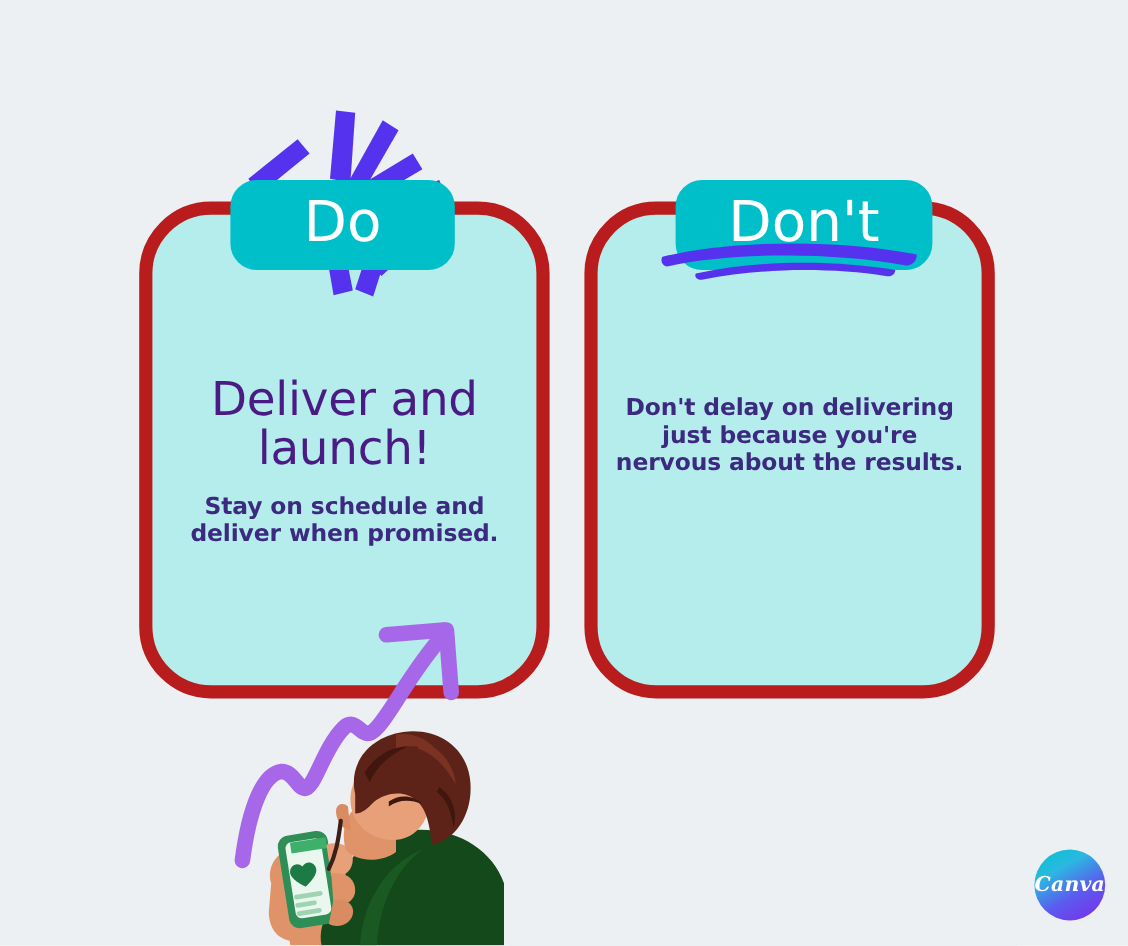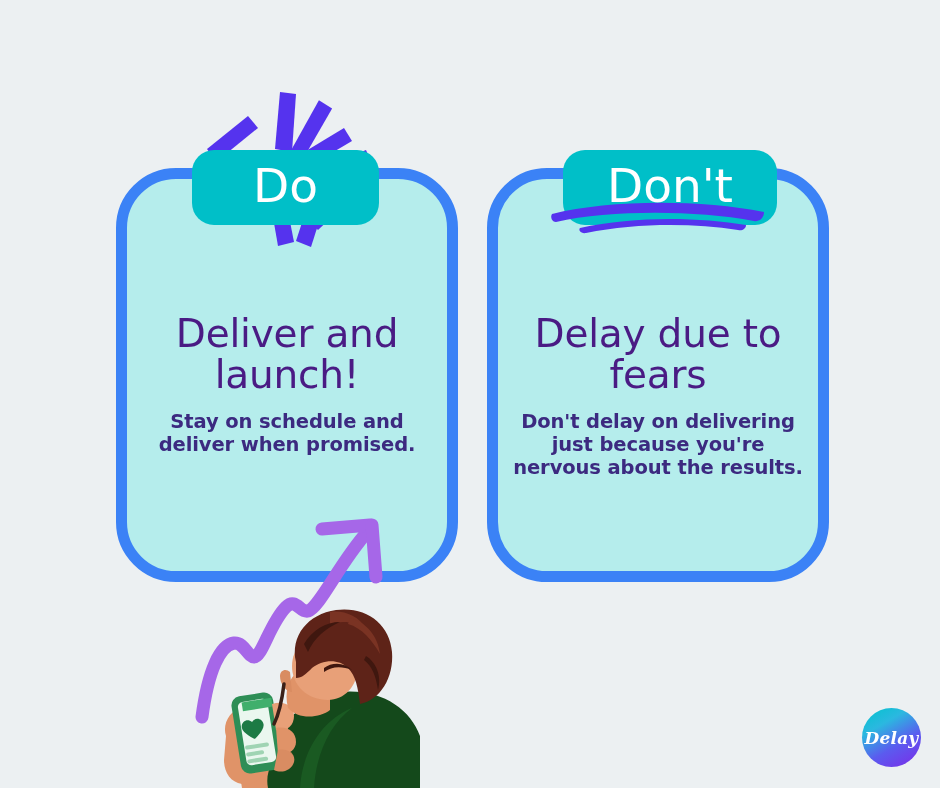--- a/index.html
+++ b/index.html
@@ -18,21 +18,21 @@
     height: 788px;
     background: #ECF0F2;
     overflow: hidden;
   }
 
   
   .card {
     position: absolute;
     box-sizing: border-box;
     background: #B5EDEC;
-    border: 11px solid #3b82f6;
+    border: 11px solid #b91c1c;
     border-radius: 60px;
   }
   #card-do {
     left: 116px;
     top: 168px;
     width: 342px;
     height: 414px;
   }
   #card-dont {
     left: 487px;
@@ -157,21 +157,20 @@
 
   <div class="card" id="card-do">
     <div class="card-inner">
       <p class="card-title">Deliver and launch!</p>
       <p class="card-body">Stay on schedule and deliver when promised.</p>
     </div>
   </div>
 
   <div class="card" id="card-dont">
     <div class="card-inner">
-      <p class="card-title">Delay due to fears</p>
       <p class="card-body">Don't delay on delivering just because you're nervous about the results.</p>
     </div>
   </div>
 
   <svg class="deco-svg" id="splash-do" viewBox="0 0 224 160">
     <g fill="#5533EE">
 
       <path d="M104 4 l16 2 -4 58 -17 -3 z"></path>
       <path d="M140 12 l14 7 -24 54 -13 -7 z" transform="rotate(6 140 40)"></path>
       <path d="M72 28 l10 12 -42 34 -9 -13 z"></path>
@@ -243,16 +242,16 @@
 
     <path d="M116 66 C110 40, 128 18, 156 14 C186 10, 210 28, 212 56 C214 82, 200 104, 180 108 C178 92, 176 80, 168 72 C158 62, 142 64, 132 72 C126 78, 122 82, 116 82 Z" fill="#5E2318"></path>
     <path d="M150 16 C164 14, 178 20, 186 32 C176 26, 162 24, 150 28 Z" fill="#7A3323"></path>
     <path d="M170 22 C186 26, 198 40, 200 58 C192 44, 182 32, 168 28 Z" fill="#7A3323"></path>
     <path d="M124 48 C132 34, 146 26, 160 26 C146 32, 134 42, 128 56 Z" fill="#3F170F"></path>
     <path d="M186 60 C196 66, 202 80, 198 94 C196 80, 192 70, 184 64 Z" fill="#3F170F"></path>
     <path d="M144 72 C152 66, 164 66, 172 74 C162 70, 152 70, 144 76 Z" fill="#3F170F"></path>
   </svg>
 
   <div id="canva-logo">
-    <span class="wordmark">Delay</span>
+    <span class="wordmark">Canva</span>
   </div>
 
 </div>
 
 </body></html>

